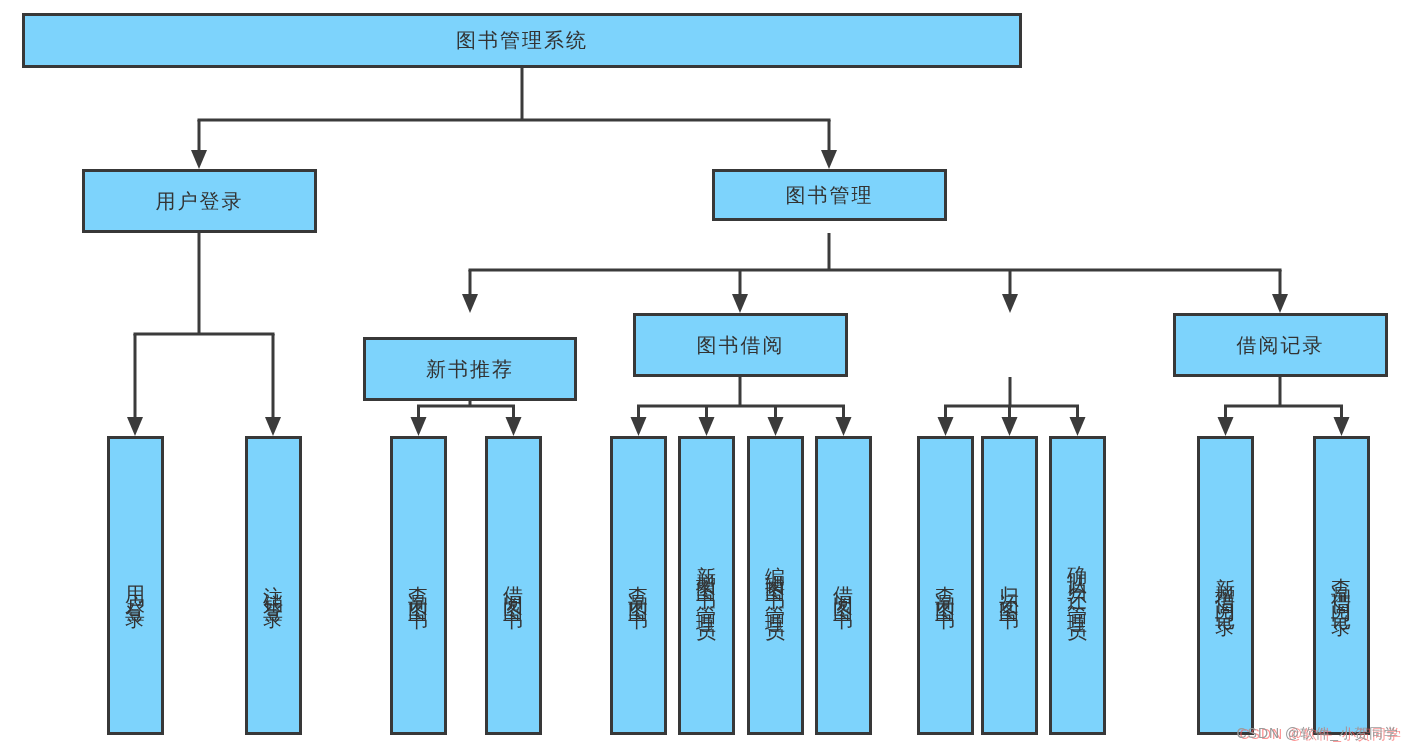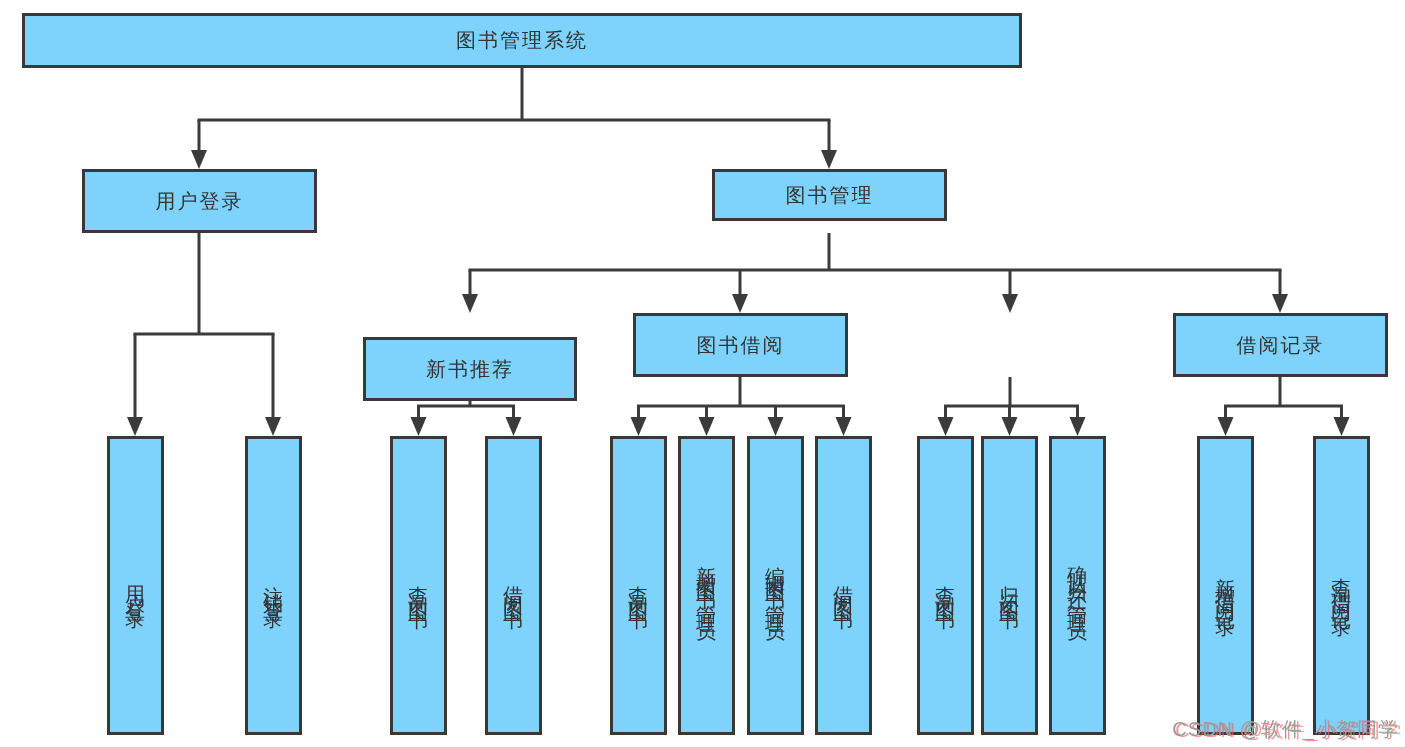--- a/index.html
+++ b/index.html
@@ -42,21 +42,21 @@
     font-size: 20px;
     letter-spacing: 8px;
     color: #333333;
     line-height: 1;
   }
   .vbox.long span { letter-spacing: 8px; }
   .watermark {
     position: absolute;
     right: 6px;
     bottom: 4px;
-    font-size: 20px;
+    font-size: 14px;
     color: #9b9b9b;
     letter-spacing: 1px;
     text-shadow: 3px 1px 0 rgba(252, 91, 91, 0.65);
     white-space: nowrap;
     margin-left: 18px;
   }
 </style>
 </head>
 <body>
 

